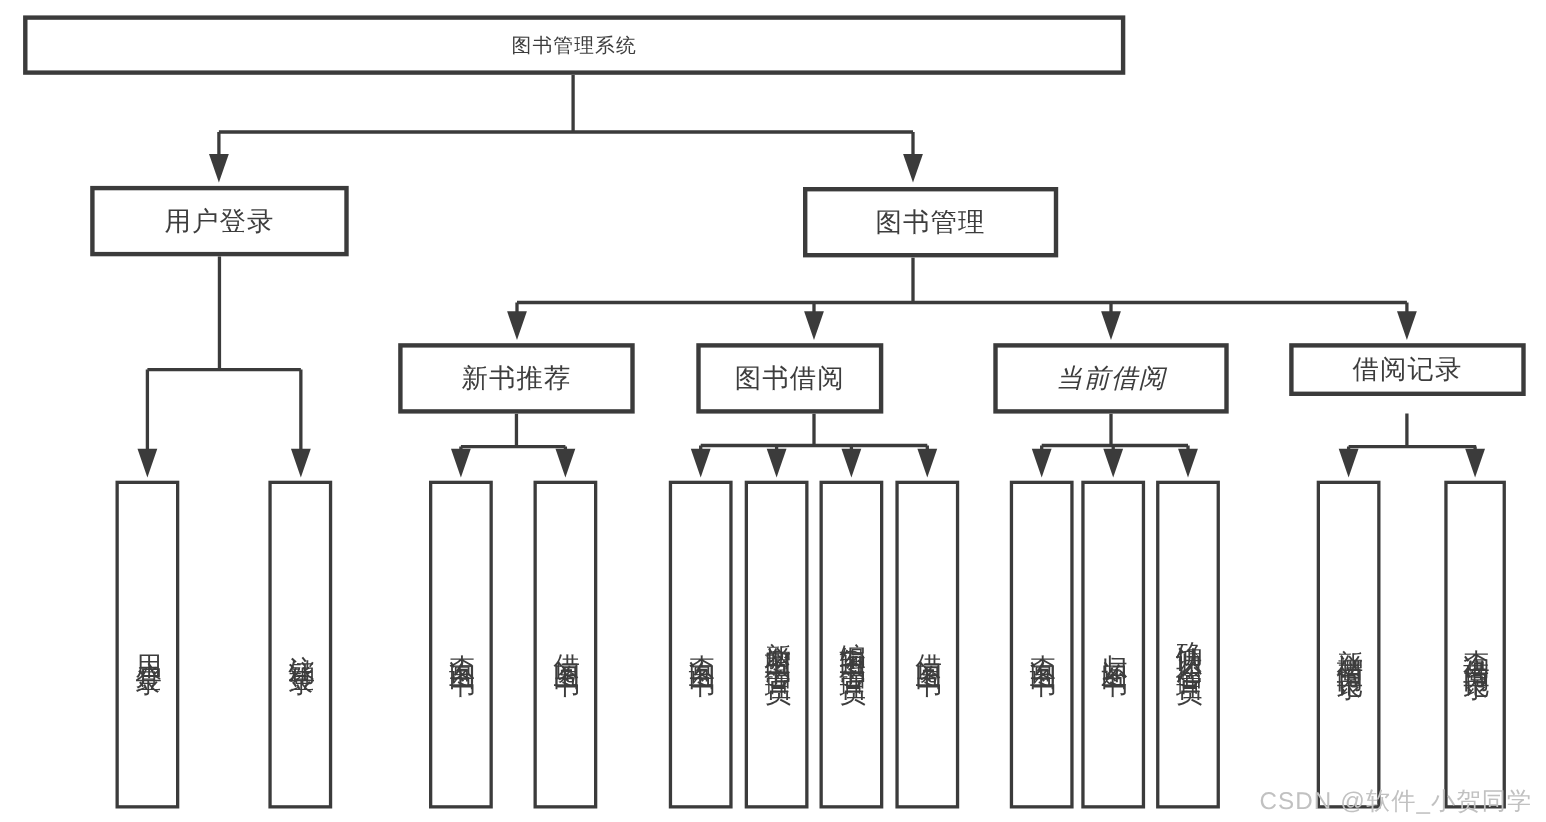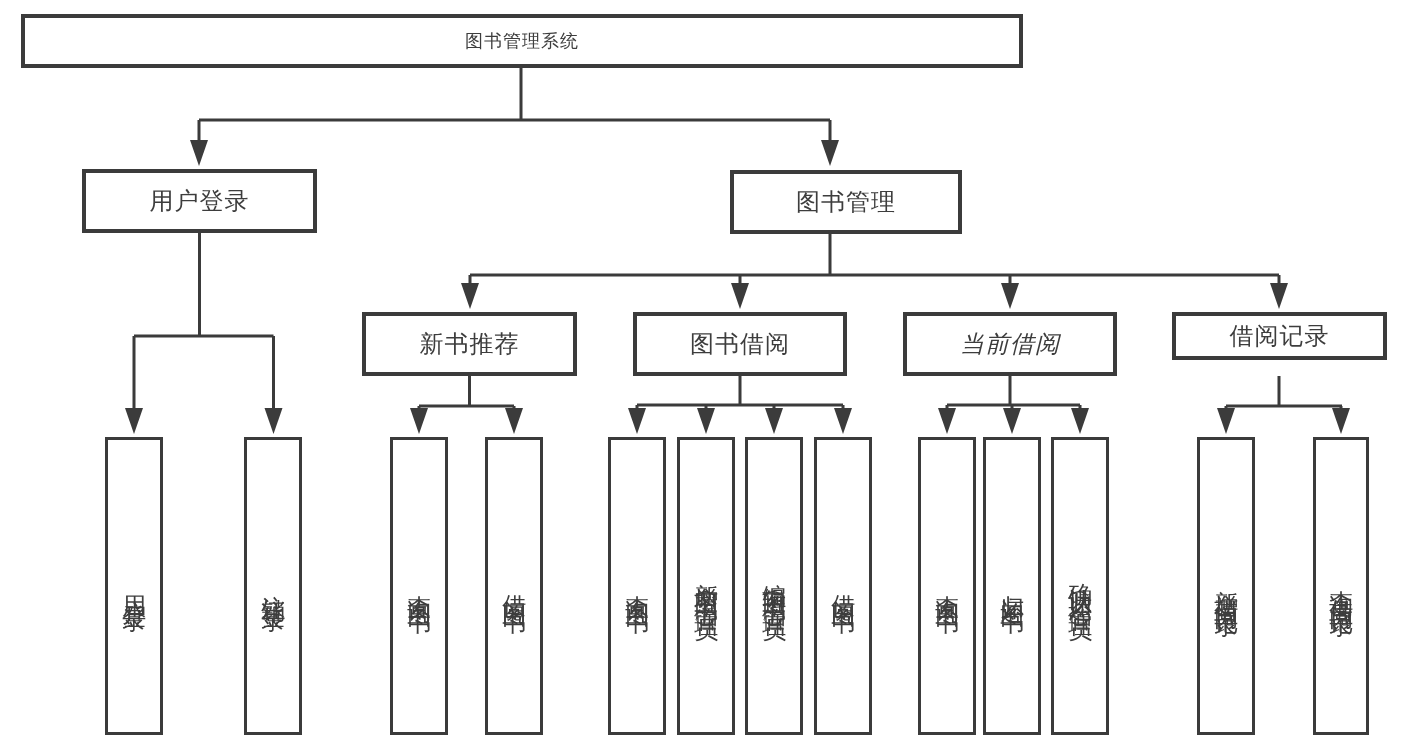--- a/index.html
+++ b/index.html
@@ -104,21 +104,21 @@
   <div class="box h" style="left:82px; top:169px; width:235px; height:64px;">
     <span class="label">用户登录</span>
   </div>
   <div class="box h" style="left:714px; top:170px; width:232px; height:64px;margin-left:16px;">
     <span class="label">图书管理</span>
   </div>
 
   <div class="box h" style="left:362px; top:312px; width:215px; height:64px;">
     <span class="label">新书推荐</span>
   </div>
-  <div class="box h" style="left:633px; top:312px; width:214px; height:64px;">
+  <div class="box h" style="left:633px; top:312px; width:170px; height:64px;">
     <span class="label">图书借阅</span>
   </div>
   <div class="box h" style="left:903px; top:312px; width:214px; height:64px;font-style:italic;">
     <span class="label">当前借阅</span>
   </div>
   <div class="box h" style="left:1172px; top:312px; width:215px; height:48px;">
     <span class="label">借阅记录</span>
   </div>
 
   <div class="box v" style="left:105px; top:437px; width:58px; height:298px;">
@@ -158,14 +158,15 @@
     <span class="label">确认归还（管理员）</span>
   </div>
 
   <div class="box v" style="left:1197px; top:437px; width:58px; height:298px;">
     <span class="label">新增借阅记录</span>
   </div>
   <div class="box v" style="left:1313px; top:437px; width:56px; height:298px;">
     <span class="label">查询借阅记录</span>
   </div>
 
+  <div class="watermark">CSDN @软件_小贺同学</div>
 
 </div>
 
 </body></html>

